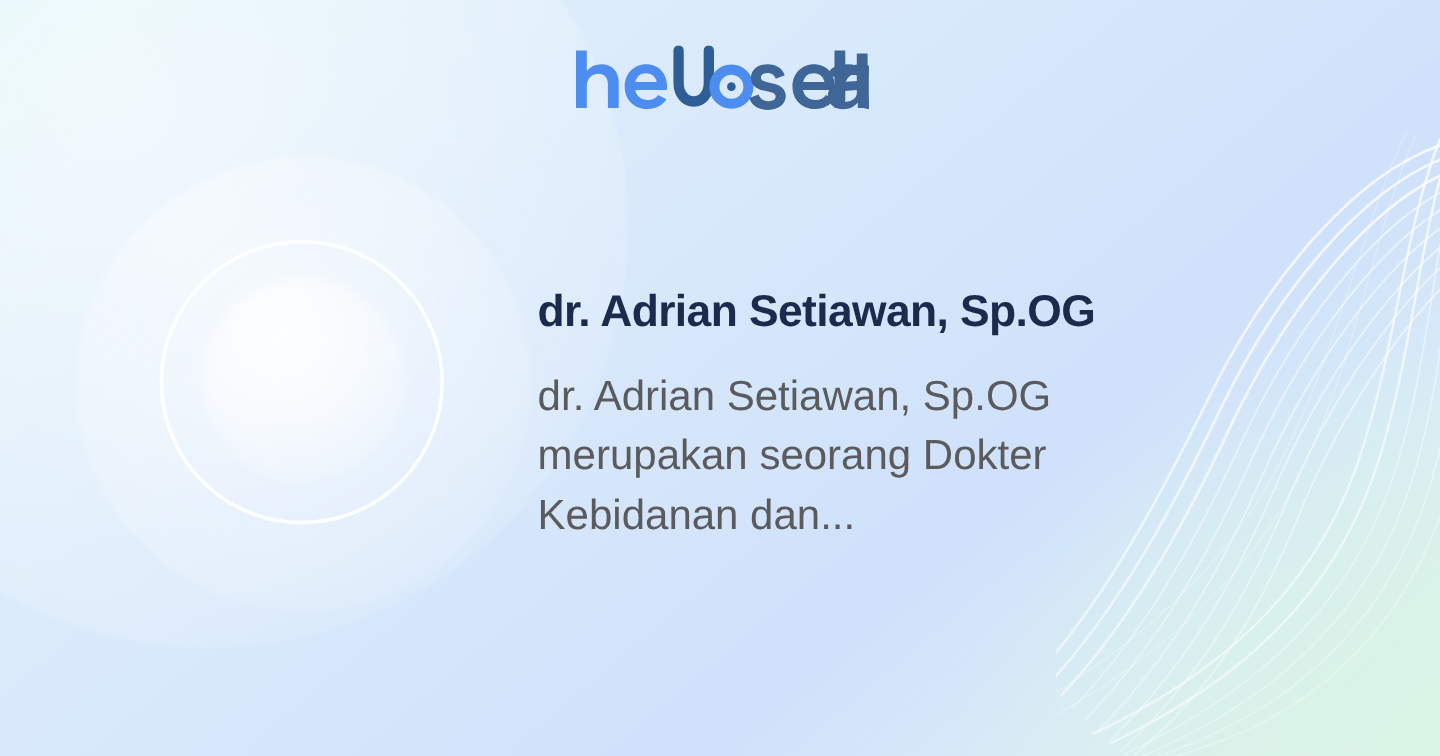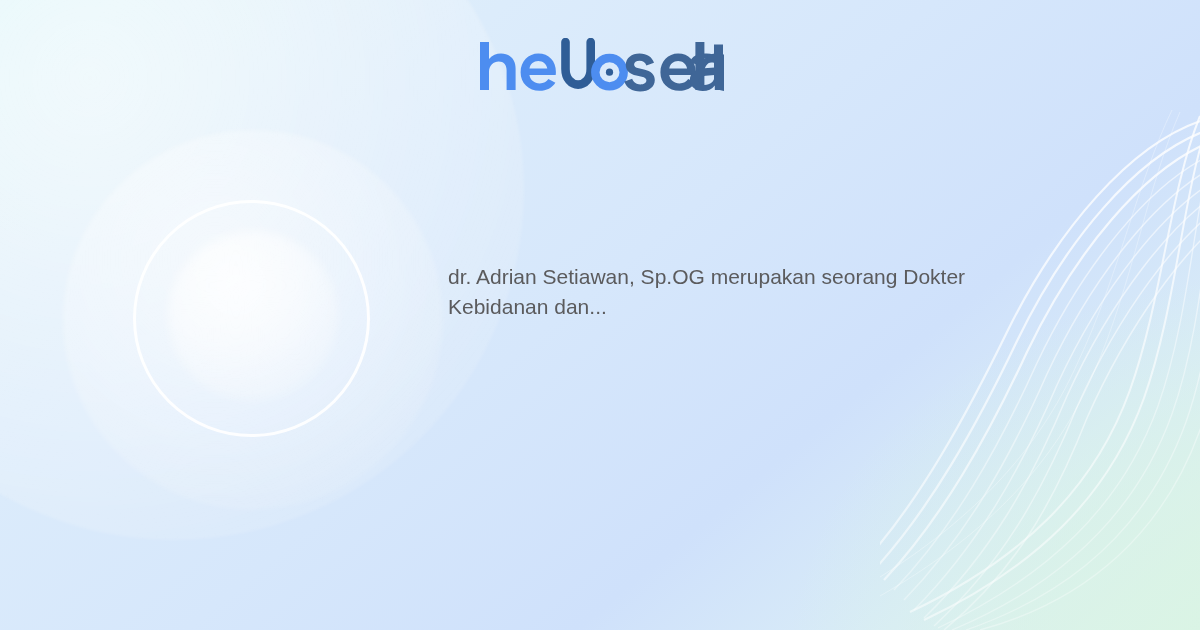--- a/index.html
+++ b/index.html
@@ -109,21 +109,21 @@
     font-size: 37px;
     line-height: 1.18;
     font-weight: 700;
     letter-spacing: -0.5px;
     color: #1b2b4d;
     font-family: "Liberation Sans", "DejaVu Sans", sans-serif;
   }
 
   .doctor-desc {
     margin: 24px 0 0 0;
-    font-size: 21px;
+    font-size: 35px;
     line-height: 1.42;
     font-weight: 400;
     color: #5b5b5d;
     max-width: 585px;
     font-family: "Liberation Sans", "DejaVu Sans", sans-serif;
   }
 </style>
 </head>
 <body>
 
@@ -196,16 +196,17 @@
 
       <path d="M225.4 4 h9 v17 c3.2-3.6 7.4-5.4 12-5.4 9 0 14.6 5.8 14.6 15.2V52 h-9 V32.2 c0-5.6-3-8.8-7.8-8.8-5.2 0-9.8 3.8-9.8 10.4V52 h-9 Z" fill="#3f6697" transform="translate(-6,0)"></path>
 
       <path d="M272.6 15.6 c10 0 16.8 6.6 16.8 16.6 V52 h-8.6 v-4.6 c-2.8 3.6-7 5.6-12 5.6 -7.6 0-12.9-4.6-12.9-11.2 0-6.8 5.4-11 14.6-11.6 l10.1-.7 v-.9 c0-4.9-3.2-8-8.1-8 -4.4 0-7.6 2.4-8.6 6.2 l-8.2-2.2 c1.8-6.4 8.2-9 16.9-9 Z M280.6 37 l-8.8.7 c-4.6.3-7 2-7 4.8 0 2.7 2.2 4.4 5.8 4.4 5.6 0 10-3.8 10-9 Z" fill="#3f6697" transform="translate(-42,0)"></path>
 
       <path d="M300 6.5 h9 v10.1 h9.4 v7.9 H309 v16.3 c0 2.9 1.5 4.3 4.4 4.3 1.8 0 3.4-.3 5-.9 v7.8 c-2 .7-4.3 1.1-6.9 1.1 -7.4 0-11.5-3.9-11.5-11 V24.5 h-6.4 v-7.9 h6.4 Z" fill="#3f6697" transform="translate(-62,0)"></path>
     </svg>
   </div>
 
   <div class="content">
+    <h1 class="doctor-title">dr. Adrian Setiawan, Sp.OG</h1>
     <p class="doctor-desc">dr. Adrian Setiawan, Sp.OG merupakan seorang Dokter Kebidanan dan...</p>
   </div>
 
 </div>
 
 </body></html>

